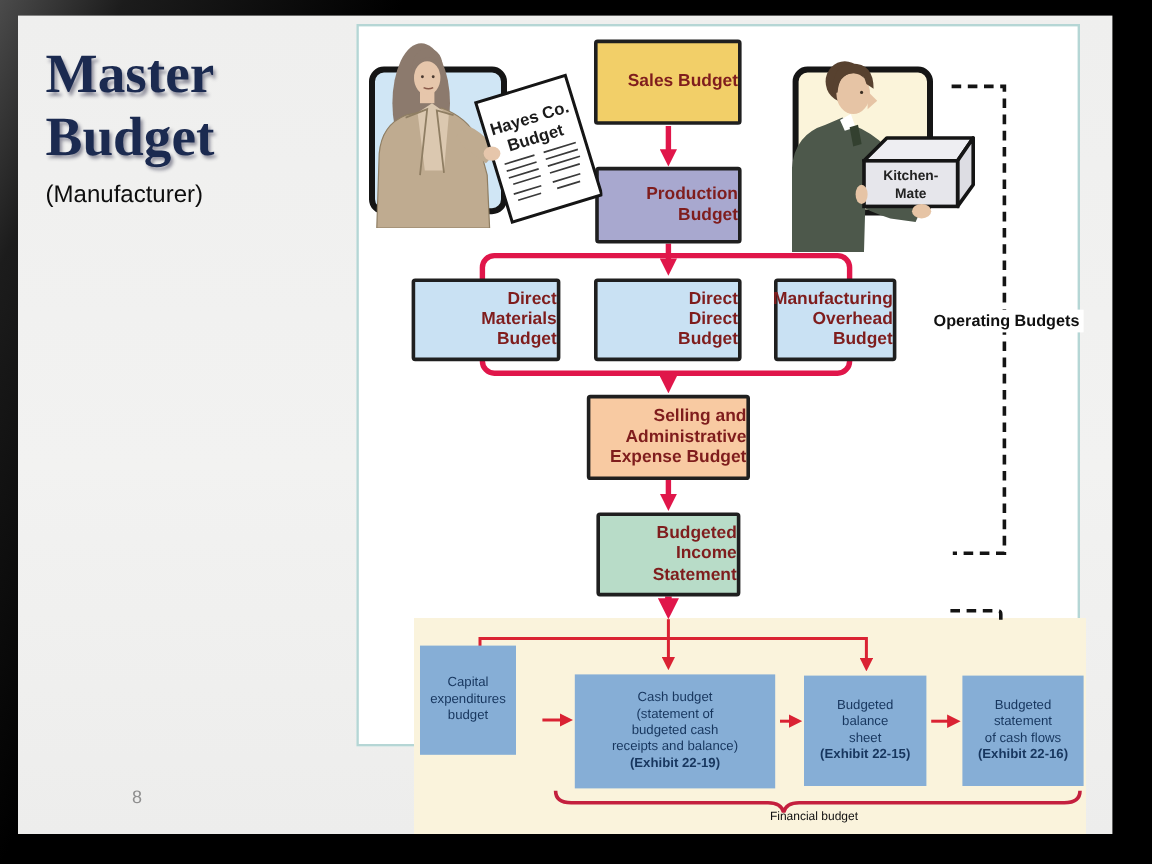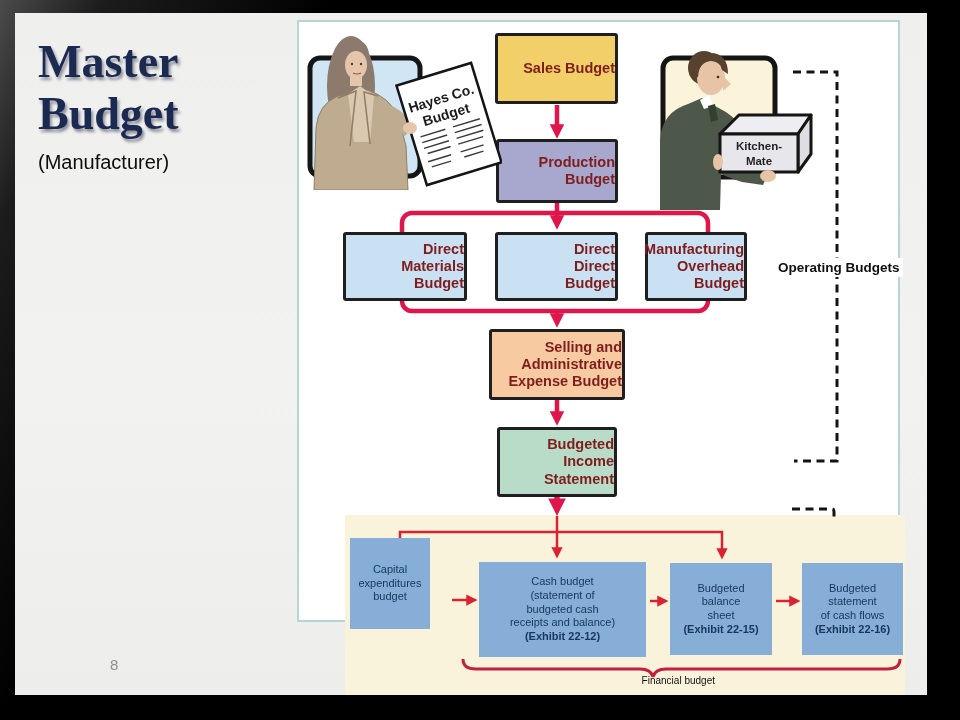--- a/index.html
+++ b/index.html
@@ -132,21 +132,21 @@
   <div class="fbox f-cap">
     <span>Capital</span>
     <span>expenditures</span>
     <span>budget</span>
   </div>
   <div class="fbox f-cash">
     <span>Cash budget</span>
     <span>(statement of</span>
     <span>budgeted cash</span>
     <span>receipts and balance)</span>
-    <span class="exhibit">(Exhibit 22-12)</span>
+    <span class="exhibit">(Exhibit 22-19)</span>
   </div>
   <div class="fbox f-bal">
     <span>Budgeted</span>
     <span>balance</span>
     <span>sheet</span>
     <span class="exhibit">(Exhibit 22-15)</span>
   </div>
   <div class="fbox f-flow">
     <span>Budgeted</span>
     <span>statement</span>

